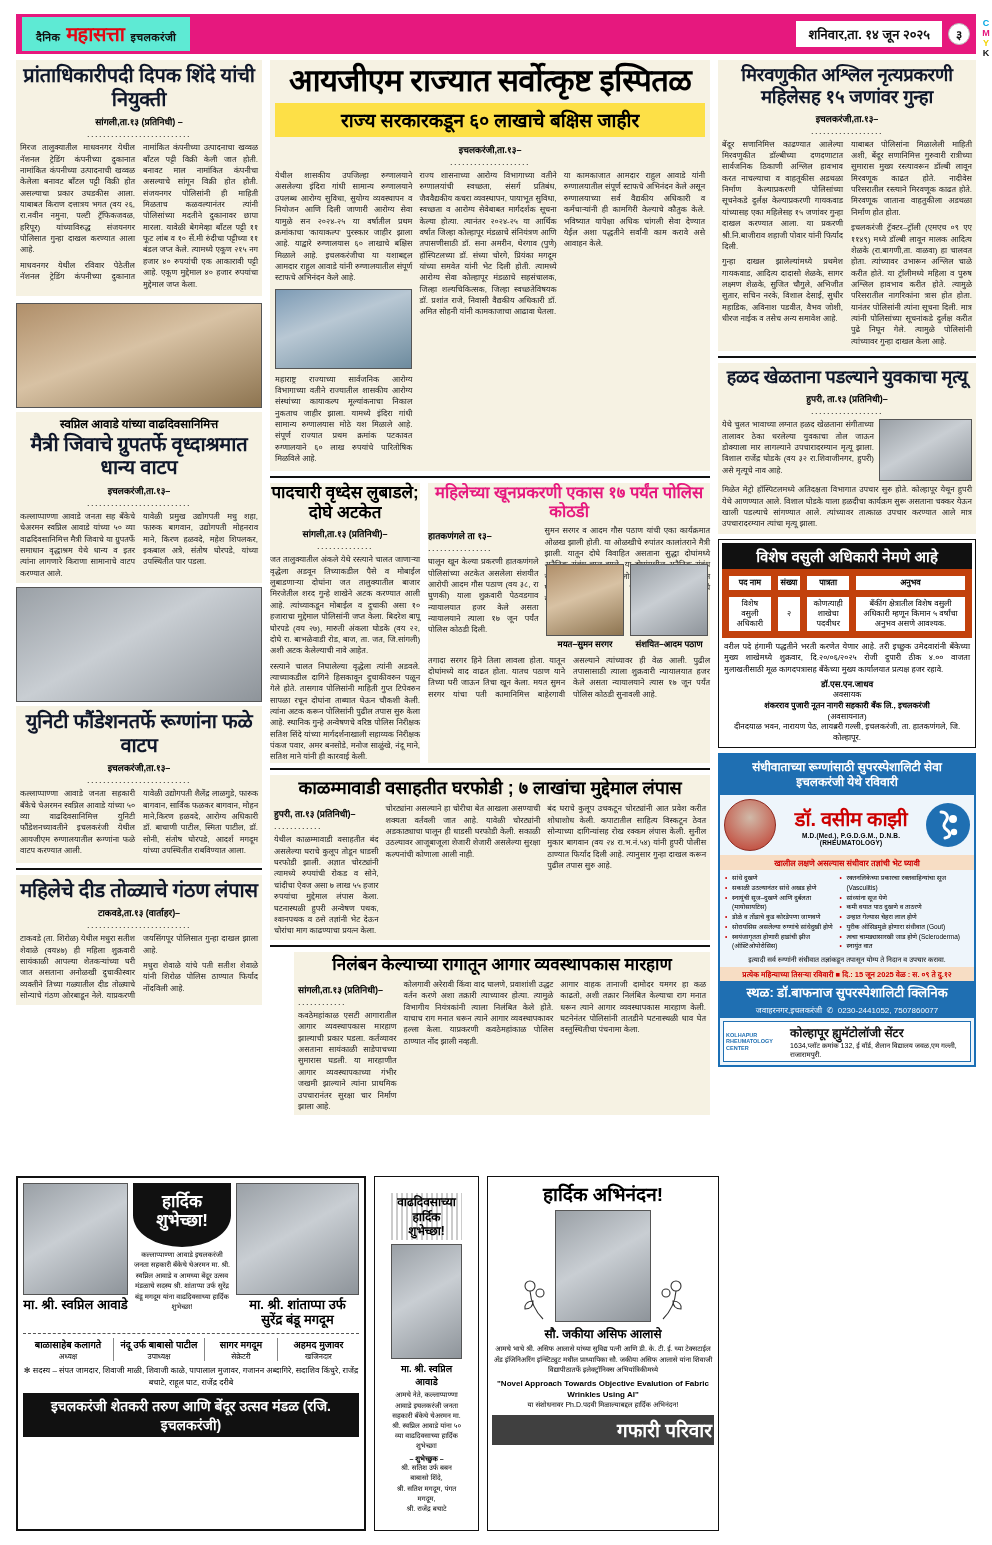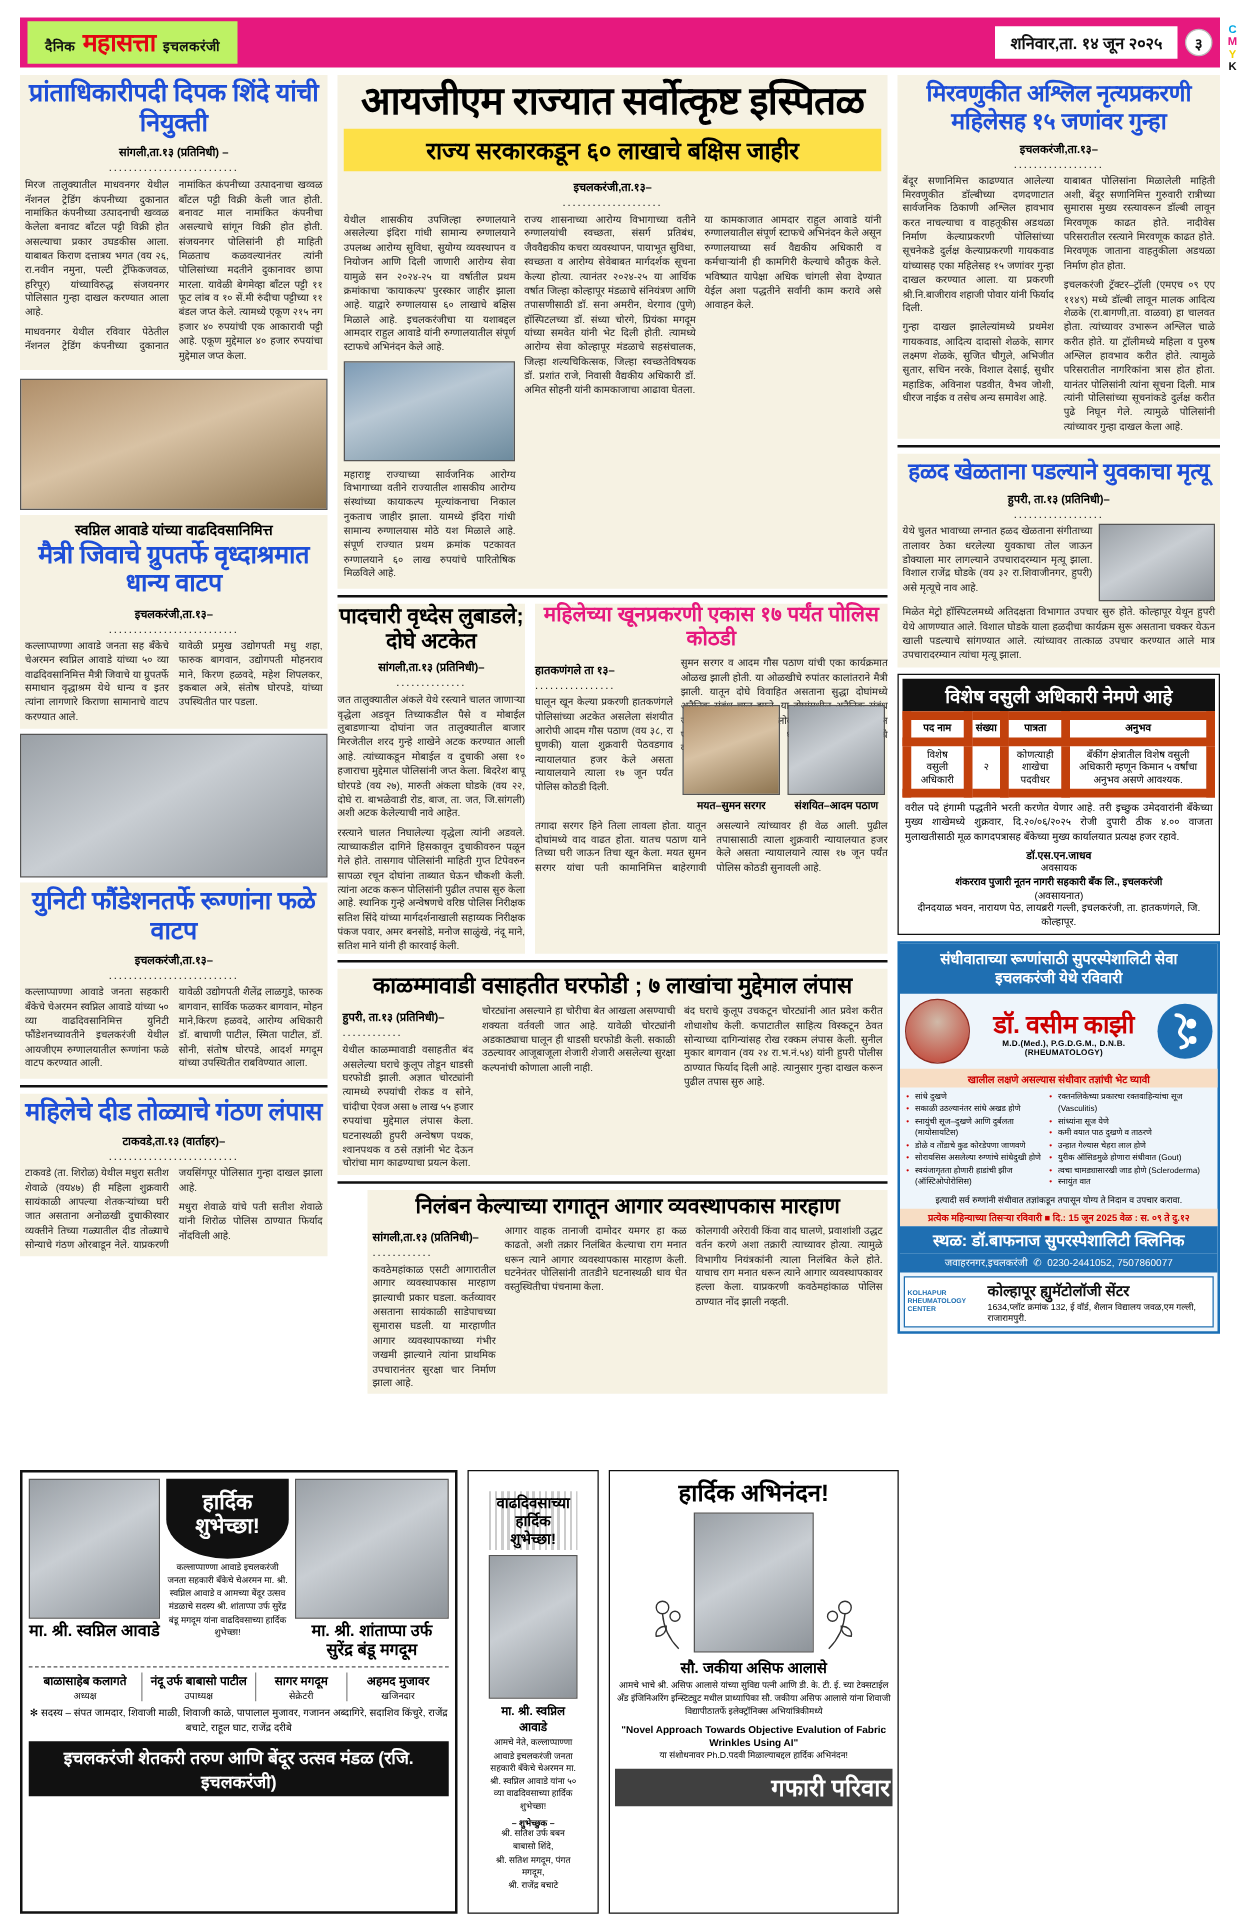--- a/index.html
+++ b/index.html
@@ -6,41 +6,41 @@
   body {
     width: 992px; height: 1545px;
     background: #ffffff;
     font-family: "Liberation Sans", "DejaVu Sans", sans-serif;
     overflow: hidden;
   }
   .page { position: relative; width: 992px; height: 1545px; background:#fff; padding: 14px 16px; }
 
   
   .masthead { position: relative; height: 40px; background: #e6187e; display:flex; align-items:center; justify-content:space-between; padding: 0 6px; }
-  .mast-name { background:#bef264; padding: 3px 14px 4px 14px; font-size: 15px; letter-spacing:.3px; display:flex; align-items:baseline; gap:6px; }
+  .mast-name { background:#5eead4; padding: 3px 14px 4px 14px; font-size: 15px; letter-spacing:.3px; display:flex; align-items:baseline; gap:6px; }
   .mast-name .d1 { font-size: 11px; color:#111; font-weight:700;}
   .mast-name .d2 { font-size: 20px; color:#e30613; font-weight:800; letter-spacing:-.5px;}
   .mast-name .d3 { font-size: 11px; color:#111; font-weight:700;}
   .mast-right { display:flex; align-items:center; gap:0; }
   .mast-date { background:#fff; padding: 4px 12px; font-size: 13px; font-weight:700; color:#111; }
   .mast-page { width:22px; height:22px; border-radius:50%; background:#fff; color:#111; font-size:12px; font-weight:700; display:flex; align-items:center; justify-content:center; margin-left:6px; border:1px solid #bbb;}
   .cmyk { position:absolute; right:0px; top:18px; width:12px; font-size:9px; font-weight:700; line-height:10px; text-align:center;}
   .cmyk .c{color:#00a6e2}.cmyk .m{color:#e6187e}.cmyk .y{color:#f2d200}.cmyk .k{color:#111}
 
   
   .grid { display:flex; gap:8px; margin-top:6px; }
   .col-left { width: 250px; }
   .col-mid  { width: 440px; }
   .col-right{ width: 262px; }
 
   .beige { background:#f6f2e3; }
   .box { border:1px solid #111; padding:6px 7px; margin-bottom:7px; }
 
   
-  h1.hl { font-size: 20px; line-height: 1.18; text-align:center; font-weight:800; color:#1d4ed8; letter-spacing:-.2px; }
+  h1.hl { font-size: 20px; line-height: 1.18; text-align:center; font-weight:800; color:#0f172a; letter-spacing:-.2px; }
   h1.hl-xl { font-size: 31px; line-height:1.1; text-align:center; font-weight:800; letter-spacing:-.6px; }
   h2.hl { font-size: 17px; line-height:1.2; text-align:center; font-weight:800; }
   .kicker { font-size: 11.5px; text-align:center; font-weight:700; margin-bottom:2px; }
   .subhead { background:#fde047; text-align:center; font-size:19px; font-weight:800; padding:4px 2px; margin:5px 0 6px; }
   .magenta { color:#e6187e; }
   .rule-thick { border-top:2px solid #111; margin:5px 0; }
 
   .dateline { text-align:center; font-size:9px; font-weight:700; margin:4px 0 1px; }
   .dots { text-align:center; font-size:9px; letter-spacing:1.5px; color:#111; margin-bottom:3px; }
 
@@ -257,25 +257,25 @@
       <div class="beige" style="padding:3px 4px;margin-left:24px;">
         <h2 class="hl" style="font-size:17px">निलंबन केल्याच्या रागातून आगार व्यवस्थापकास मारहाण</h2>
         <div style="display:flex;gap:7px;margin-top:4px;">
           <div style="width:25%">
             <div class="dateline" style="text-align:left">सांगली,ता.१३ (प्रतिनिधी)–</div>
             <div class="dots" style="text-align:left">............</div>
             <div class="body-txt">
               <p>कवठेमहांकाळ एसटी आगारातील आगार व्यवस्थापकास मारहाण झाल्याची प्रकार घडला. कर्तव्यावर असताना सायंकाळी साडेपाचच्या सुमारास घडली. या मारहाणीत आगार व्यवस्थापकाच्या गंभीर जखमी झाल्याने त्यांना प्राथमिक उपचारानंतर सुरक्षा चार निर्माण झाला आहे.</p>
             </div>
           </div>
+          <div class="body-txt" style="width:38%">
+            <p>कोलगावी अरेरावी किंवा वाद घालणे, प्रवाशांशी उद्धट वर्तन करणे अशा तक्रारी त्याच्यावर होत्या. त्यामुळे विभागीय नियंत्रकांनी त्याला निलंबित केले होते. याचाच राग मनात धरून त्याने आगार व्यवस्थापकावर हल्ला केला. याप्रकरणी कवठेमहांकाळ पोलिस ठाण्यात नोंद झाली नव्हती.</p>
+          </div>
           <div class="body-txt" style="width:37%">
             <p>आगार वाहक तानाजी दामोदर यमगर हा कळ काढतो, अशी तक्रार निलंबित केल्याचा राग मनात धरून त्याने आगार व्यवस्थापकास मारहाण केली. घटनेनंतर पोलिसांनी तातडीने घटनास्थळी धाव घेत वस्तुस्थितीचा पंचनामा केला.</p>
-          </div>
-          <div class="body-txt" style="width:38%">
-            <p>कोलगावी अरेरावी किंवा वाद घालणे, प्रवाशांशी उद्धट वर्तन करणे अशा तक्रारी त्याच्यावर होत्या. त्यामुळे विभागीय नियंत्रकांनी त्याला निलंबित केले होते. याचाच राग मनात धरून त्याने आगार व्यवस्थापकावर हल्ला केला. याप्रकरणी कवठेमहांकाळ पोलिस ठाण्यात नोंद झाली नव्हती.</p>
           </div>
         </div>
       </div>
     </div>
 
     <div class="col-right">
 
       <div class="beige" style="padding:4px;">
         <h1 class="hl" style="font-size:18.5px">मिरवणुकीत अश्लिल नृत्यप्रकरणी महिलेसह १५ जणांवर गुन्हा</h1>
         <div class="dateline">इचलकरंजी,ता.१३–</div>

